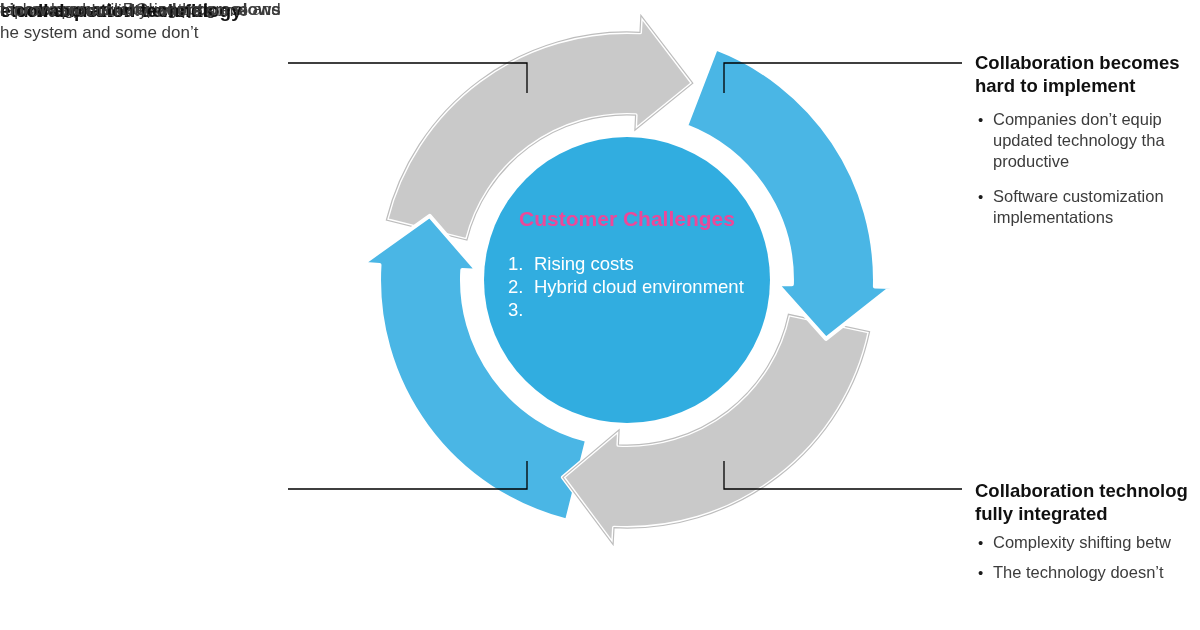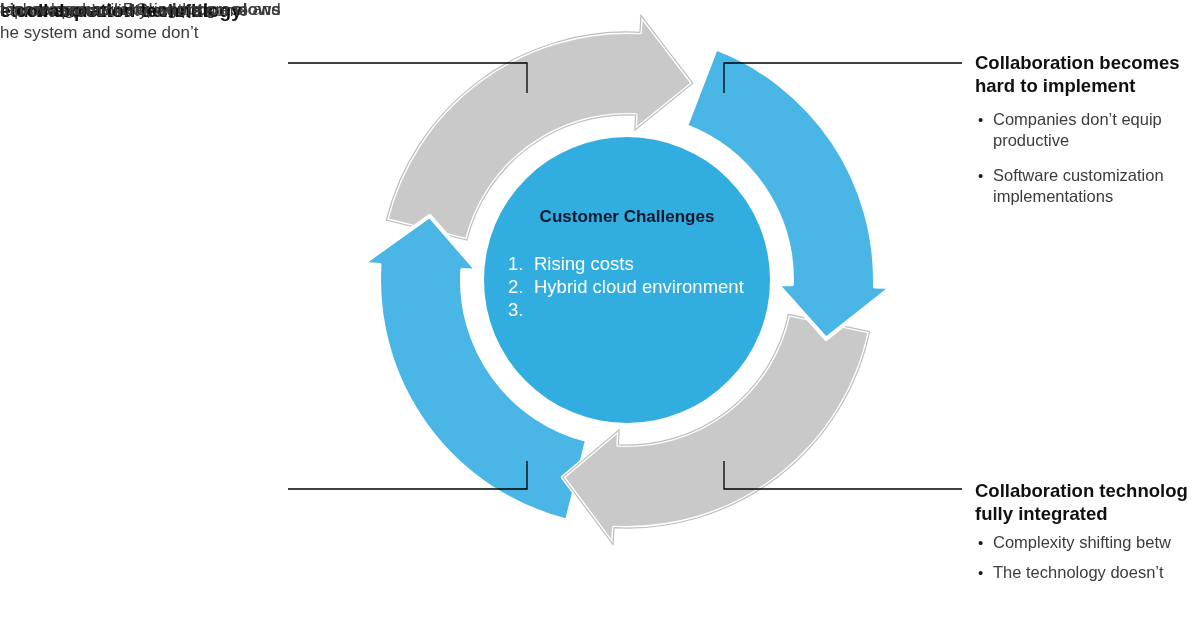--- a/index.html
+++ b/index.html
@@ -34,21 +34,21 @@
   #tr-block{left:975;left:975px;top:52px;width:230px;}
   #tr-bullets{margin-top:12px;}
   #tr-bullet2{margin-top:14px;}
   
   #br-block{left:975px;top:480px;width:230px;}
   #br-bullets{margin-top:7px;}
   #br-bullet2{margin-top:9px;}
   
   #center-title{
     left:477px;top:207px;width:300px;text-align:center;
-    font-weight:bold;font-size:17px;color:#0f172a;white-space:nowrap;
+    font-weight:bold;font-size:21px;color:#ec4899;white-space:nowrap;
   }
   #center-list{
     left:508px;top:252px;width:260px;
     font-size:18.5px;line-height:23px;color:#ffffff;
   }
   .center-item{display:flex;}
   .center-num{width:26px;flex:0 0 26px;}
   .center-text{white-space:pre-line;}
   #diagram-svg{left:0;top:0;}
 </style>
@@ -98,20 +98,21 @@
 </div>
 
 <div id="tr-block" class="abs callout-right">
   <div class="callout-heading">Collaboration becomes</div>
   <div class="callout-heading">hard to implement</div>
   <div id="tr-bullets">
     <div class="bullet-row">
       <span class="bullet-dot">•</span>
       <div class="bullet-lines">
         <div class="callout-body">Companies don’t equip</div>
+        <div class="callout-body">updated technology tha</div>
         <div class="callout-body">productive</div>
       </div>
     </div>
     <div id="tr-bullet2" class="bullet-row">
       <span class="bullet-dot">•</span>
       <div class="bullet-lines">
         <div class="callout-body">Software customization</div>
         <div class="callout-body">implementations</div>
       </div>
     </div>

